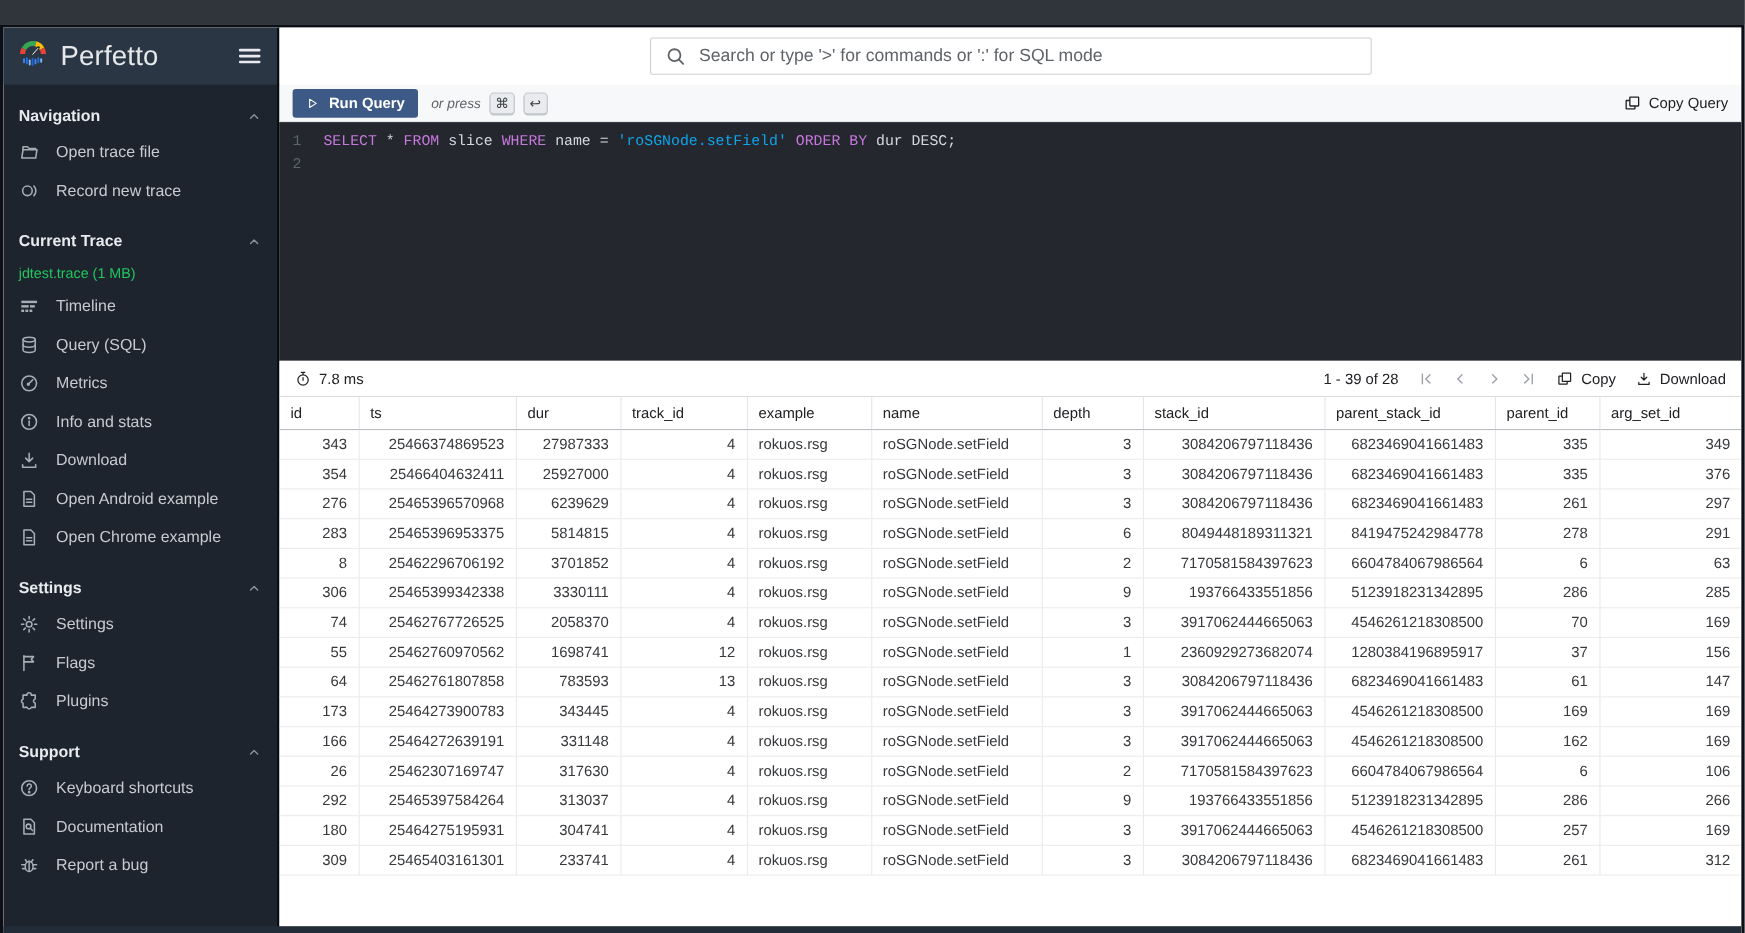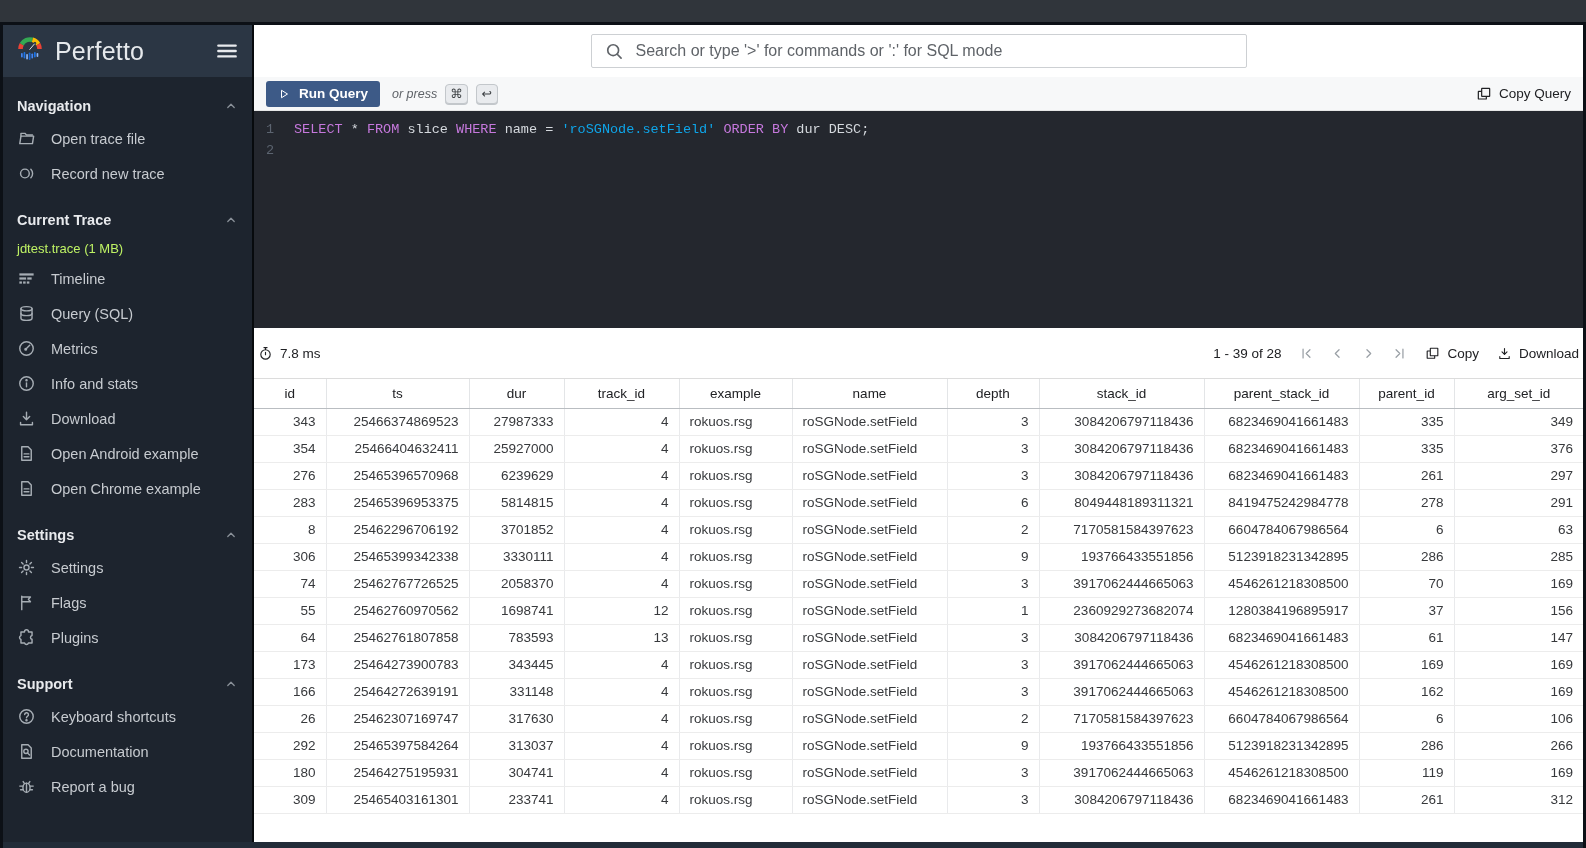--- a/index.html
+++ b/index.html
@@ -15,21 +15,21 @@
   .sidebar-head { height:52px; flex:none; background:#2b3644; display:flex; align-items:center;
                   padding:0 12px; gap:10px; }
   .logo { width:30px; height:30px; flex:none; display:flex; }
   .brand { color:#e6e9ec; font-size:25px; font-weight:400; letter-spacing:.2px; }
   .hamburger { margin-left:auto; width:26px; height:26px; background:none; border:none;
                color:#e8eaed; cursor:pointer; display:flex; }
   .sidebar nav { flex:1; overflow:hidden; }
   .sb-header { display:flex; align-items:center; height:30px; padding:0 14px; margin-top:14px; cursor:pointer; }
   .sb-title { flex:1; color:#e8eaed; font-weight:bold; font-size:14.5px; }
   .sb-chevron { width:14px; height:14px; color:#8a9199; display:flex; }
-  .sb-sub { color:#bef264; font-size:13px; padding:6px 14px 5px; }
+  .sb-sub { color:#22c55e; font-size:13px; padding:6px 14px 5px; }
   .sb-item { display:flex; align-items:center; height:35px; padding:0 14px; gap:15px;
              color:#c7cbd0; font-size:14.5px; cursor:pointer; }
   .sb-icon { width:19px; height:19px; flex:none; color:#a6adb4; display:flex; }
   svg { width:100%; height:100%; display:block; }
 
   
   .main { flex:1; min-width:0; display:flex; flex-direction:column; }
 
   .topbar { height:52px; flex:none; background:#fff; display:flex; align-items:center; justify-content:center; }
   .searchbox { width:656px; height:34px; background:#fff; border:1px solid #cdd0d3; border-radius:2px;
@@ -57,35 +57,35 @@
   .editor { height:217px; flex:none; background:#24272e; overflow:hidden; cursor:text;
             font-family:"Liberation Mono","DejaVu Sans Mono",monospace; font-size:13.5px;
             color:#d5d9de; padding-top:8px; }
   .ed-line { display:flex; line-height:21px; }
   .ed-gutter { flex:none; width:26px; padding-left:12px; color:#5c6470; }
   .ed-code { padding-left:14px; white-space:pre; }
   .tok-kw { color:#c678dd; }
   .tok-str { color:#0ea5e9; }
   .tok-pl { color:#d5d9de; }
 
-  .results-toolbar { height:51px; flex:none; background:#fff; border-bottom:1px solid #dcdcdc;
-                     display:flex; align-items:center; padding:0 4px; }
+  .results-toolbar { height:33px; flex:none; background:#fff; border-bottom:1px solid #dcdcdc;
+                     display:flex; align-items:center; padding:0 14px; }
   .elapsed { display:flex; align-items:center; gap:7px; font-size:13.5px; color:#202124; }
   .ico-15 { width:15px; height:15px; display:flex; color:#202124; }
   .rt-right { margin-left:auto; display:flex; align-items:center; gap:18px; }
   .range { font-size:13.5px; color:#202124; }
   .pag { display:flex; align-items:center; gap:16px; }
   .pag-btn { width:15px; height:15px; padding:0; background:none; border:none; color:#9aa0a6;
              cursor:pointer; display:flex; }
   .rt-btn { background:none; border:none; cursor:pointer; display:flex; align-items:center; gap:7px;
             font-family:"Liberation Sans", sans-serif; font-size:13.5px; color:#202124; }
 
   .table-wrap { flex:1; overflow:hidden; background:#fff; }
   table { width:100%; border-collapse:collapse; table-layout:fixed; font-size:13.5px; }
-  th { font-weight:normal; color:#202124; text-align:center; height:29px; padding:0 10px;
+  th { font-weight:normal; color:#202124; text-align:left; height:29px; padding:0 10px;
        border-bottom:1px solid #b9bdc1; border-right:1px solid #e3e5e7; white-space:nowrap; overflow:hidden; }
   td { color:#37393c; height:27px; padding:0 10px; border-bottom:1px solid #ececec;
        border-right:1px solid #e9eaec; white-space:nowrap; overflow:hidden; }
   th:last-child, td:last-child { border-right:none; }
   .al-r { text-align:right; }
 
   .bottom-bar { position:absolute; left:0; right:0; bottom:0; height:25px; background:#222c38;
                 display:flex; align-items:center; gap:26px; padding:0 12px; z-index:10; }
   .bb-icon { width:14px; height:14px; color:#cdd3d8; display:flex; }
   .bb-label { color:#e8eaed; font-size:13px; font-weight:bold; }
@@ -617,21 +617,21 @@
             <tr>
               <td class="al-r">180</td>
               <td class="al-r">25464275195931</td>
               <td class="al-r">304741</td>
               <td class="al-r">4</td>
               <td>rokuos.rsg</td>
               <td>roSGNode.setField</td>
               <td class="al-r">3</td>
               <td class="al-r">3917062444665063</td>
               <td class="al-r">4546261218308500</td>
-              <td class="al-r">119</td>
+              <td class="al-r">257</td>
               <td class="al-r">169</td>
             </tr>
             <tr>
               <td class="al-r">309</td>
               <td class="al-r">25465403161301</td>
               <td class="al-r">233741</td>
               <td class="al-r">4</td>
               <td>rokuos.rsg</td>
               <td>roSGNode.setField</td>
               <td class="al-r">3</td>

